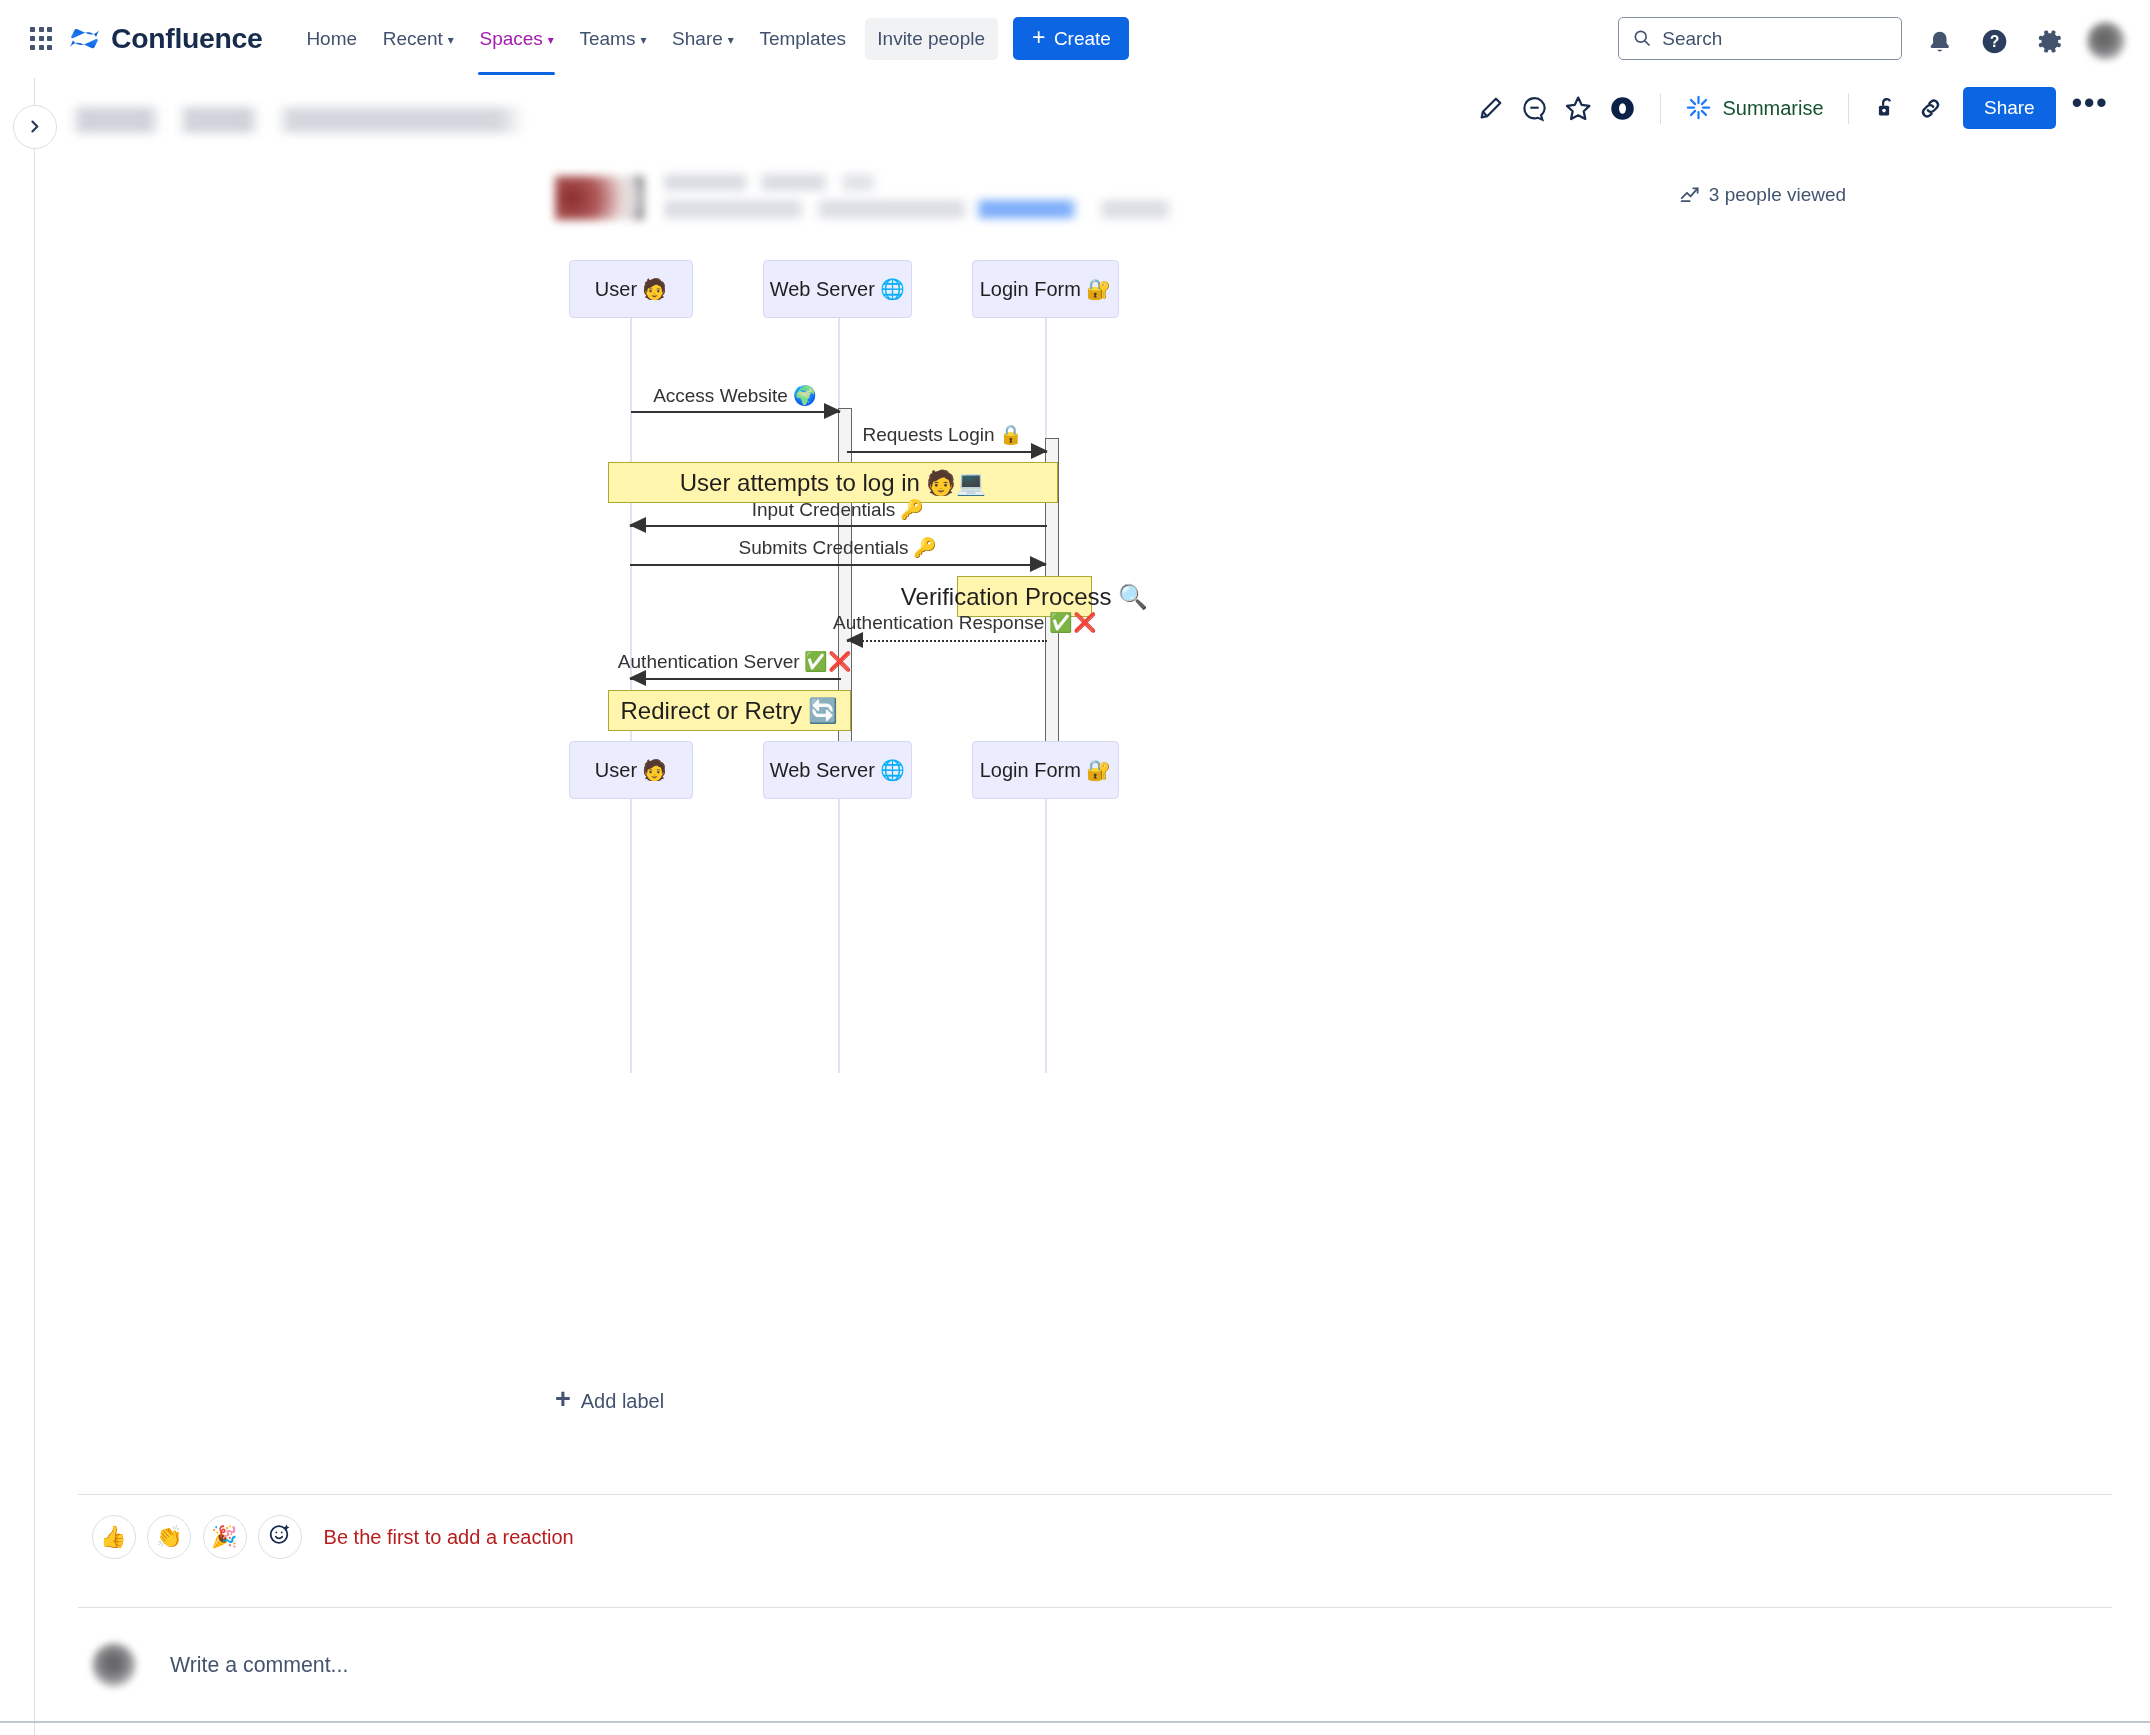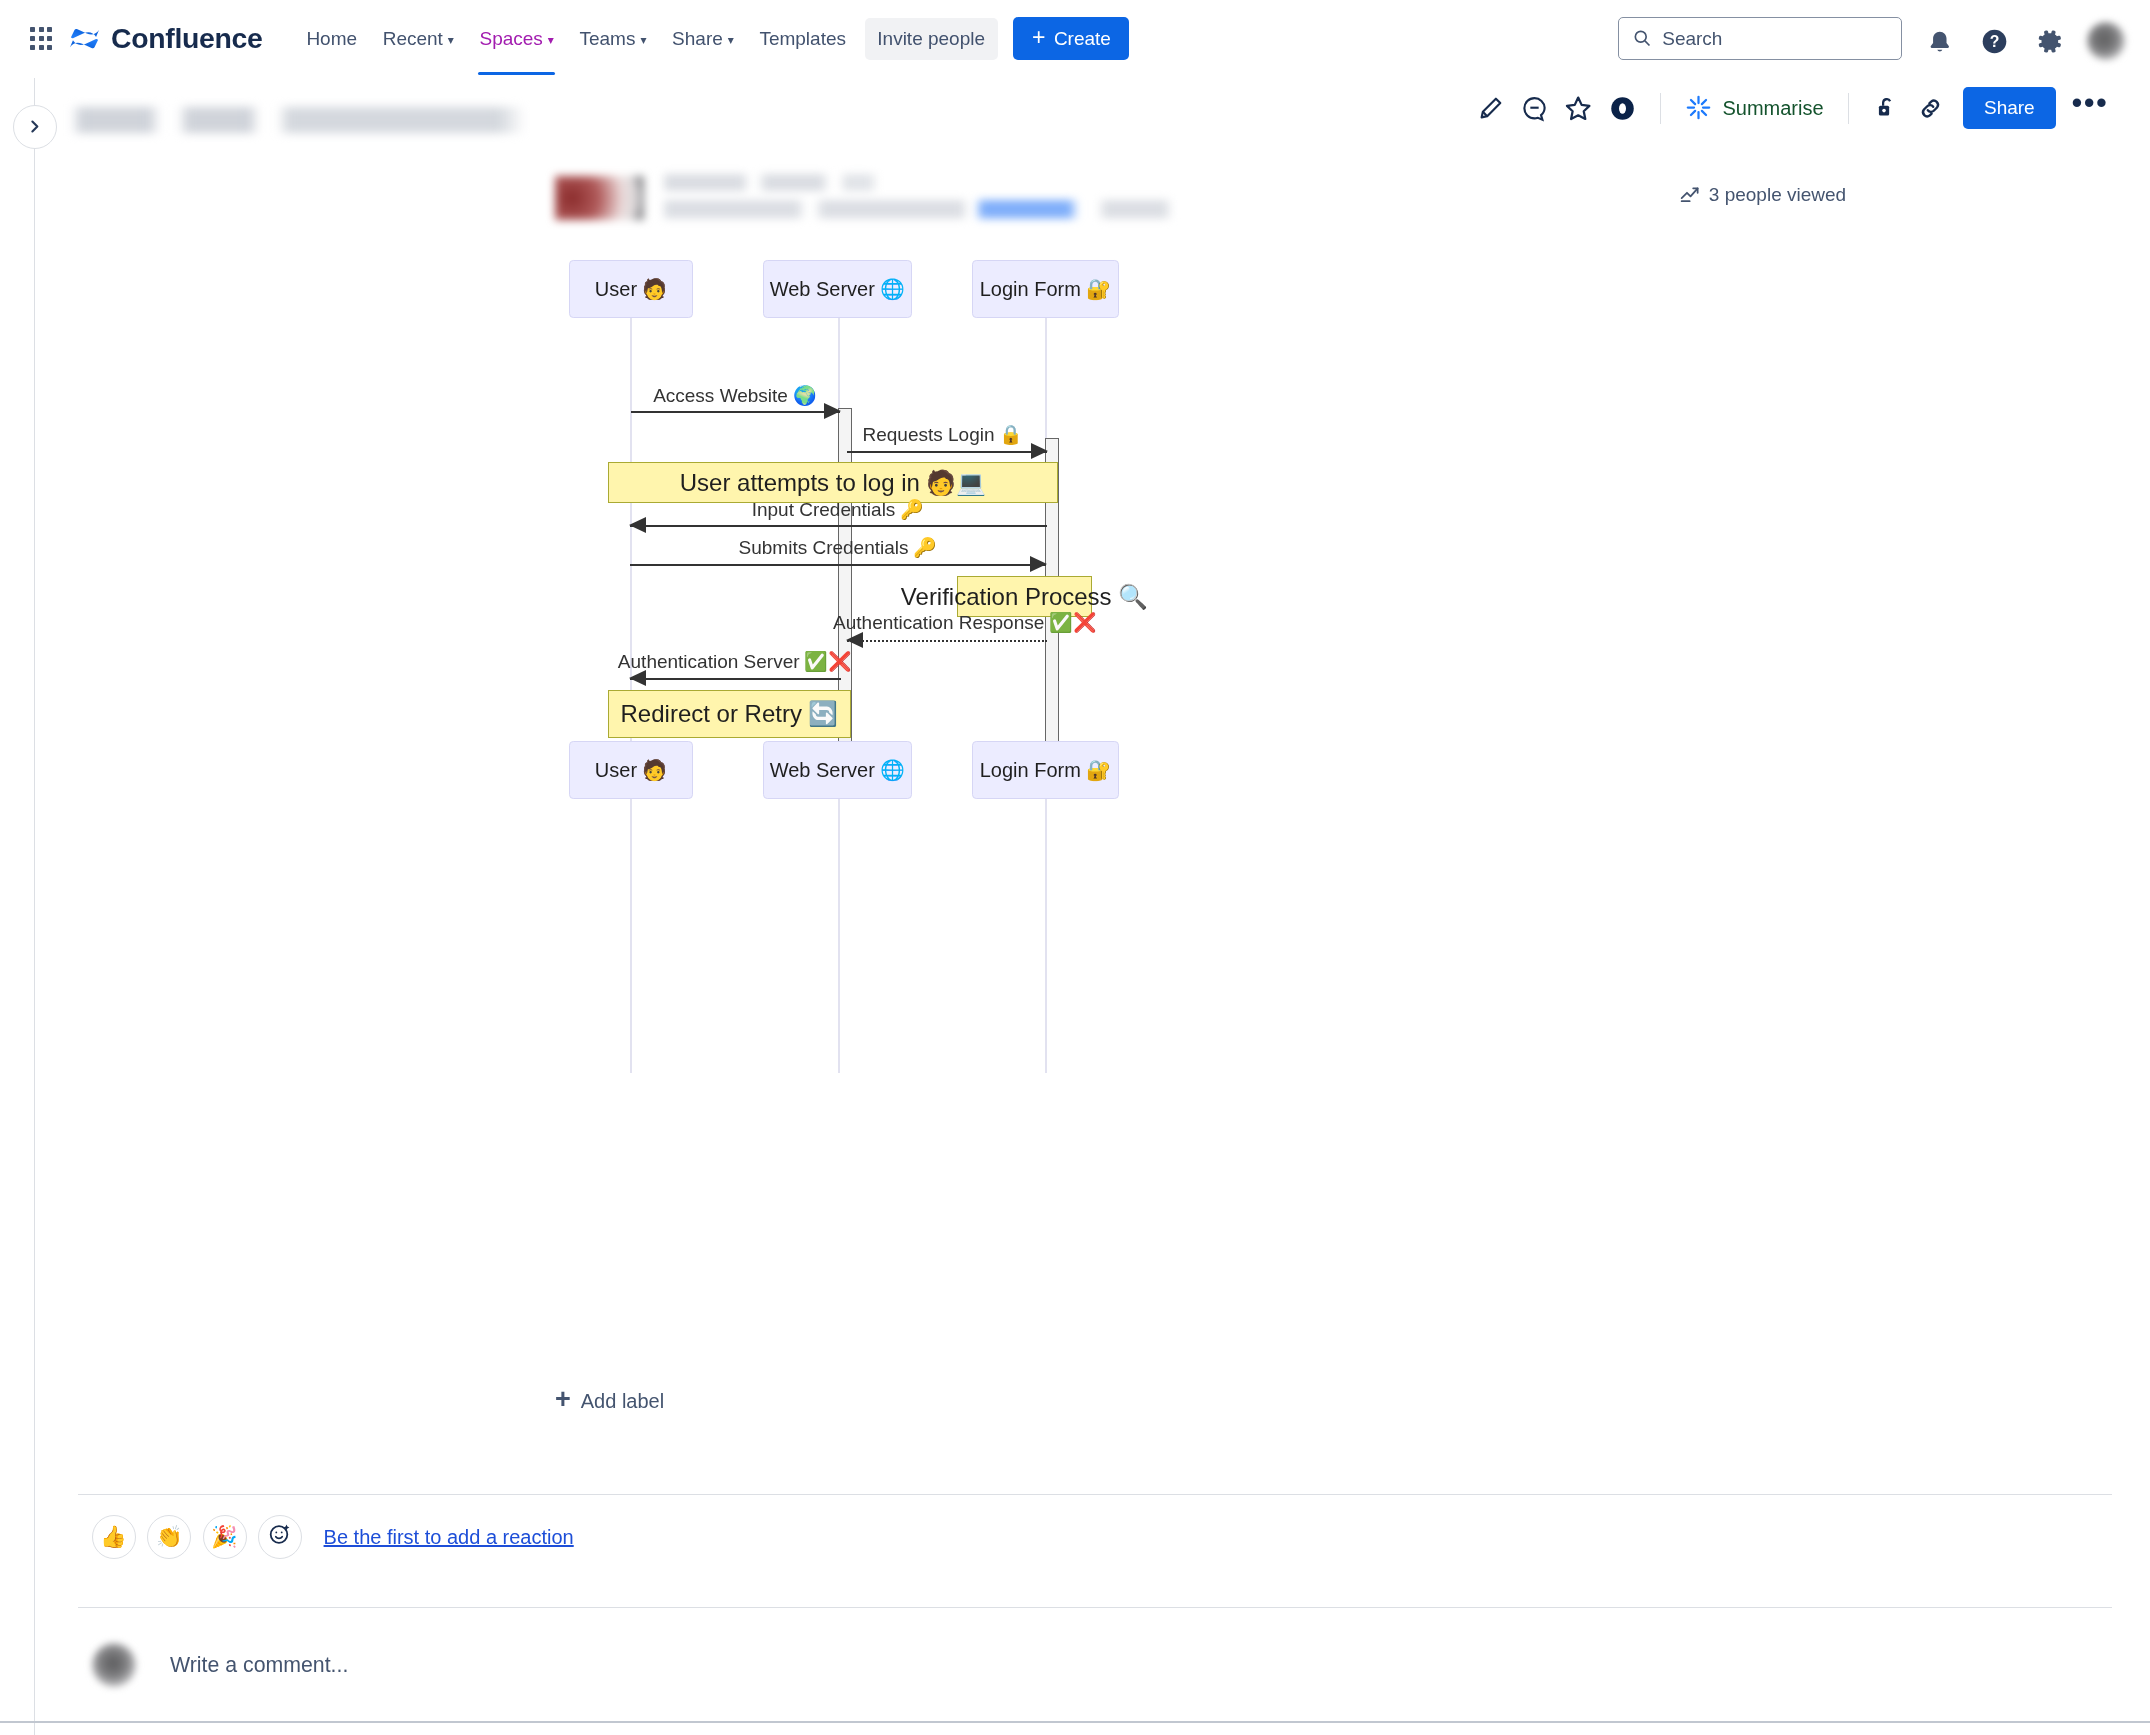--- a/index.html
+++ b/index.html
@@ -159,21 +159,21 @@
     display:flex; align-items:center; gap:10px; cursor:pointer;
     font-size: 20px; color:#44546F; font-weight:400;
   }
   .addlabel .plus { font-size: 27px; line-height:.8; font-weight:600; position:relative; top:-1.4px;}
   .divider { position:absolute; left:78px; top: 1494px; width: 2034px; height: 1.4px; background: #DCDFE4; }
   .reactions { position:absolute; left: 92px; top: 1515px; display:flex; align-items:center; gap: 11.4px; }
   .reactbtn {
     width: 44px; height: 44px; border-radius: 50%; border: 1.4px solid #DCDFE4; background:#fff;
     display:flex; align-items:center; justify-content:center; font-size: 21.3px; cursor:pointer;
   }
-  .reacttext { font-size: 20px; color:#1d4ed8; margin-left: 10px; cursor:pointer;text-decoration:underline; }
+  .reacttext { font-size: 20px; color:#b91c1c; margin-left: 10px; cursor:pointer; }
   .divider2 { position:absolute; left:78px; top: 1607px; width: 2034px; height: 1.4px; background: #DCDFE4; }
   .commentrow { position:absolute; left: 92px; top: 1643px; display:flex; align-items:center; gap: 34px; }
   .comment-avatar {
     width: 44px; height: 44px; border-radius:50%;
     background: radial-gradient(circle at 48% 46%, #5b5b5d 0%, #7e7e80 40%, #c4c4c6 72%, #ffffff 100%);
     filter: blur(3.6px);
   }
   .commentplaceholder { font-size: 21.3px; color:#44546F; cursor:text; }
   .bottomline { position:absolute; left:0; top: 1721px; width: 2151px; height: 2.1px; background: #C1C7D0; }
 </style>
@@ -420,21 +420,21 @@
       <div class="line"></div>
         <div class="arrowhead left"></div>
     </div>
 
     <div class="msglabel" style="left:180px; top:390px;">Authentication Server ✅❌</div>
     <div class="msg" style="left:75px; top:418px; width:211px;">
       <div class="line"></div>
         <div class="arrowhead left"></div>
     </div>
 
-    <div class="note" style="left:53px; top:430px; width:243px; height:48px;">
+    <div class="note" style="left:53px; top:430px; width:243px; height:41px;">
       <span>Redirect or Retry 🔄</span>
     </div>
 
     <div class="pbox" style="left:14.2px;  top:481px; width:124px; height:58px;">
       <span>User 🧑</span>
     </div>
     <div class="pbox" style="left:208px; top:481px; width:149px; height:58px;">
       <span>Web Server 🌐</span>
     </div>
     <div class="pbox" style="left:417px; top:481px; width:147px; height:58px;">

